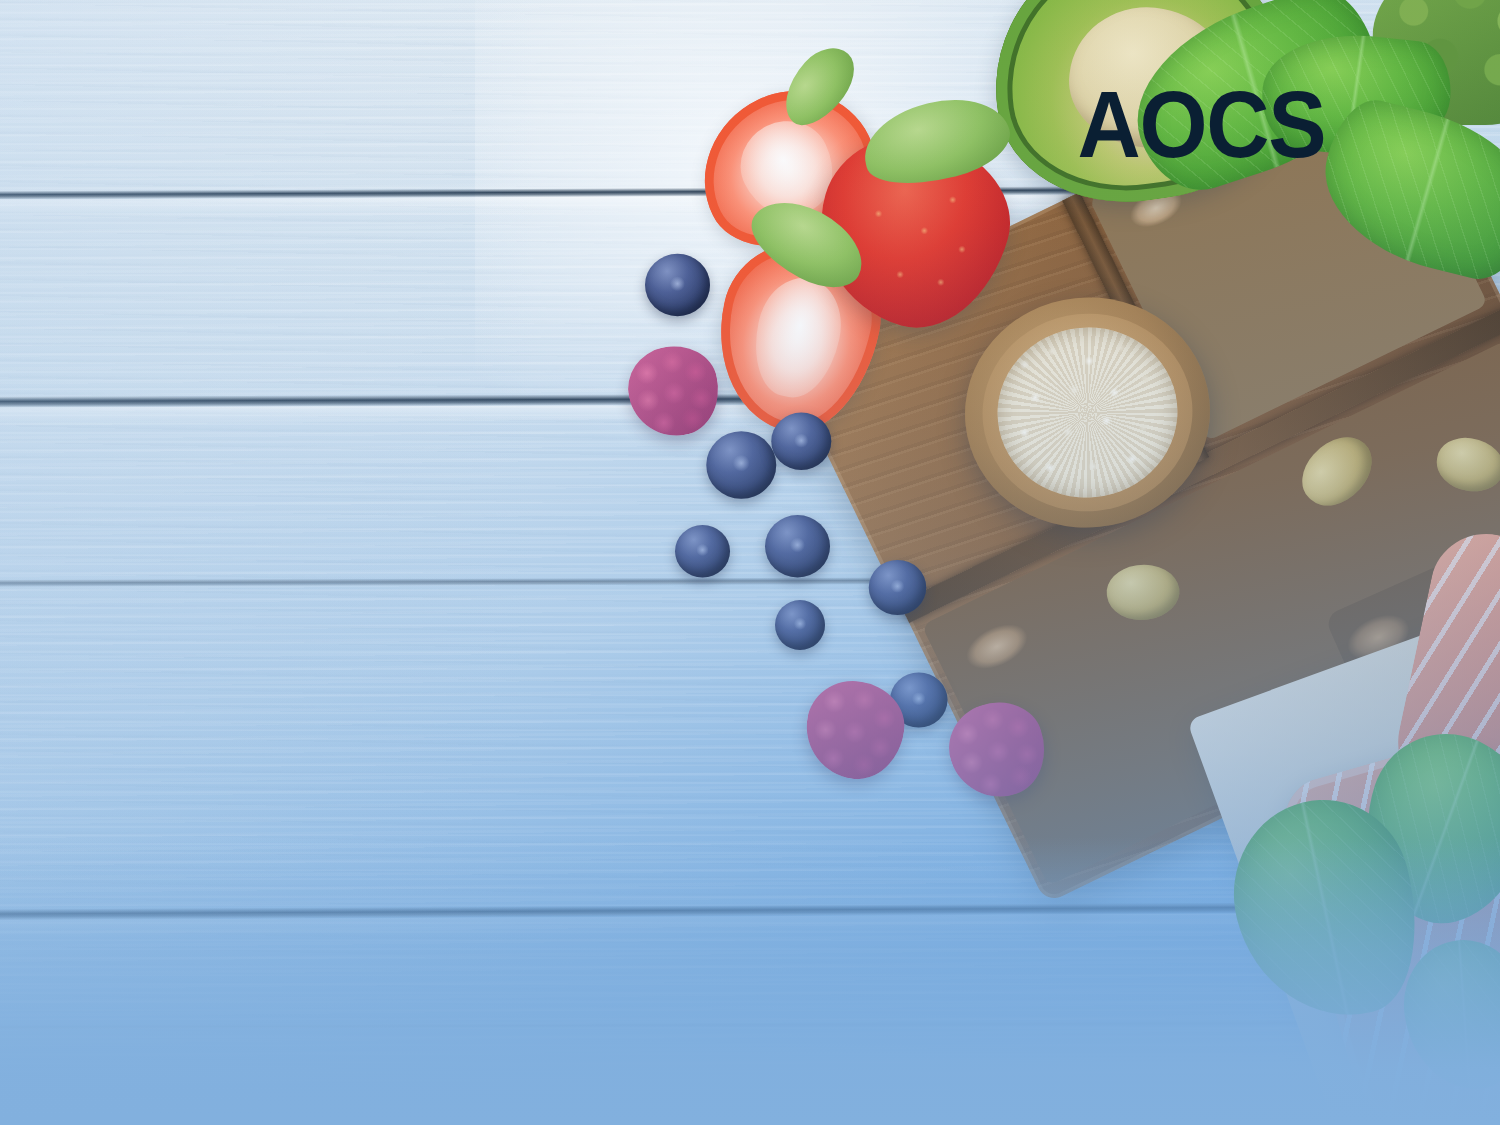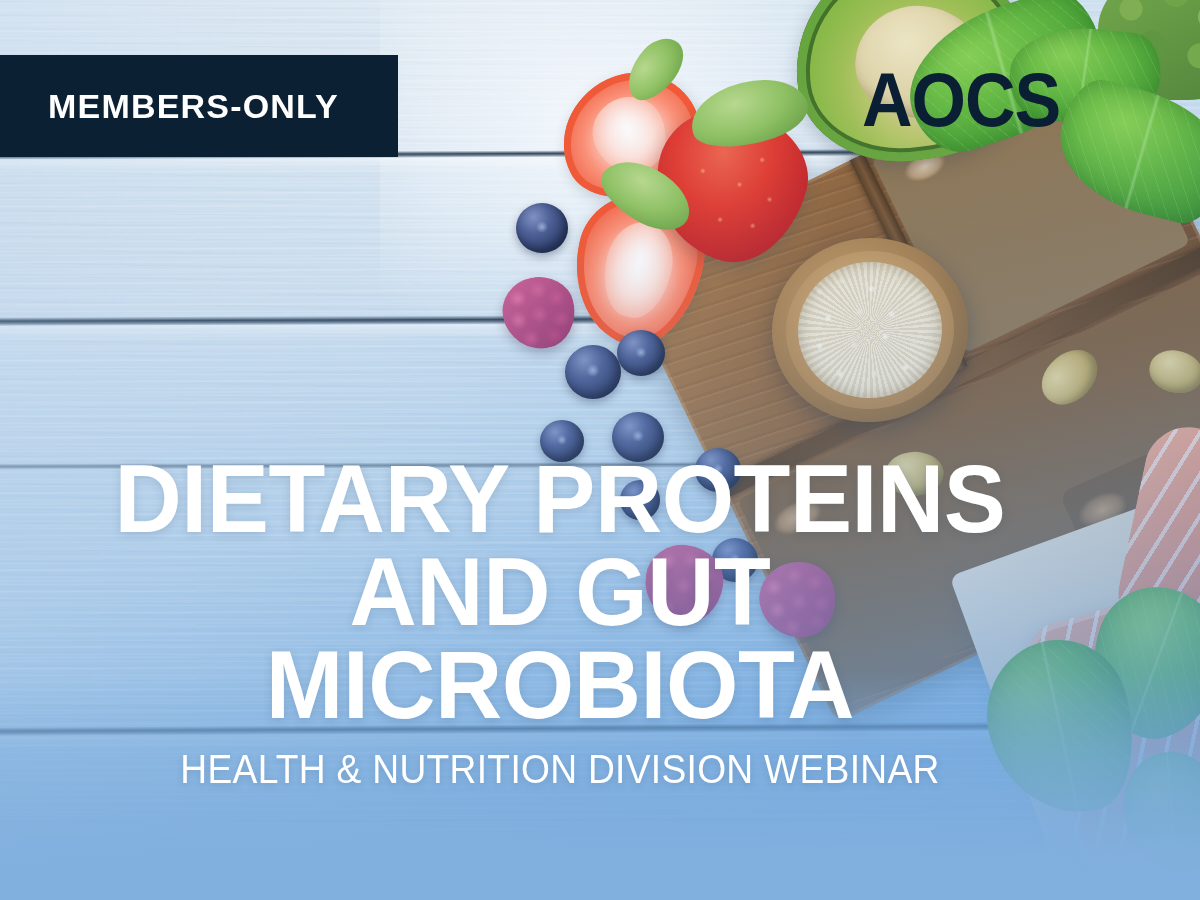--- a/index.html
+++ b/index.html
@@ -534,26 +534,17 @@
       <div class="leaf-veins"></div>
     </div>
   <div class="food leaf leaf-f">
       <div class="leaf-veins"></div>
     </div>
 
   <div class="photo-tint"></div>
   <div class="left-wash"></div>
   <div class="bottom-wash"></div>
 
-  <div class="badge">
-    <span class="badge-label">MEMBERS-ONLY</span>
-  </div>
 
   <div class="logo">AOCS</div>
 
-  <div class="title-block">
-    <div class="title-line">DIETARY PROTEINS</div>
-    <div class="title-line">AND GUT</div>
-    <div class="title-line">MICROBIOTA</div>
-    <div class="subtitle">HEALTH &amp; NUTRITION DIVISION WEBINAR</div>
-  </div>
 
 </div>
 
 </body></html>

